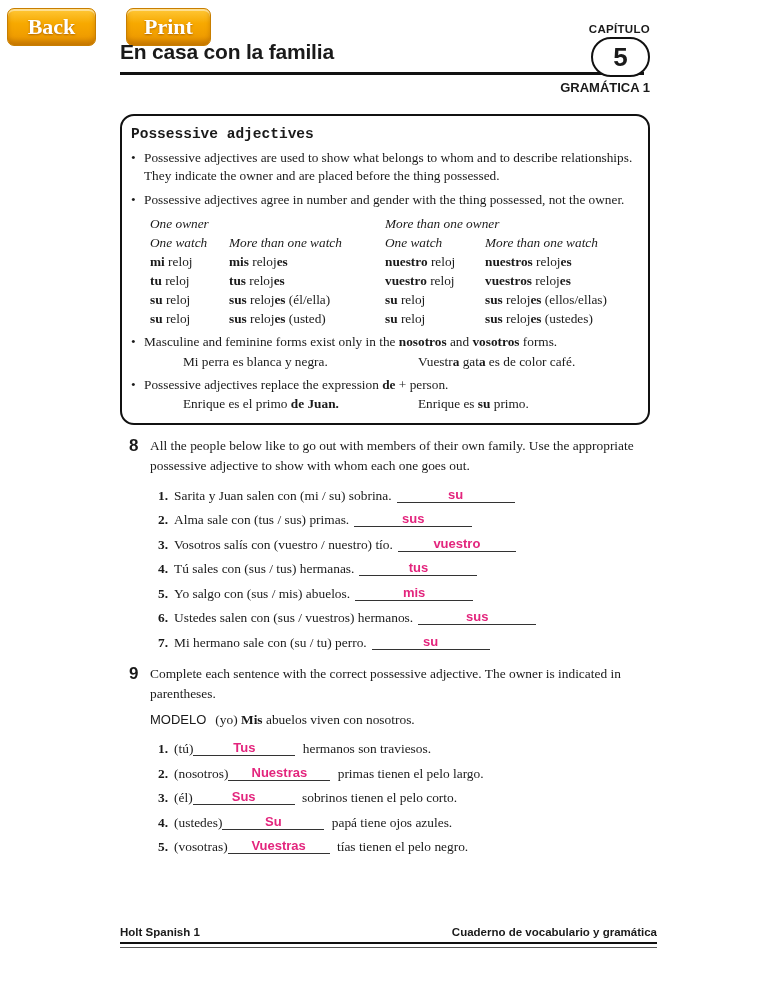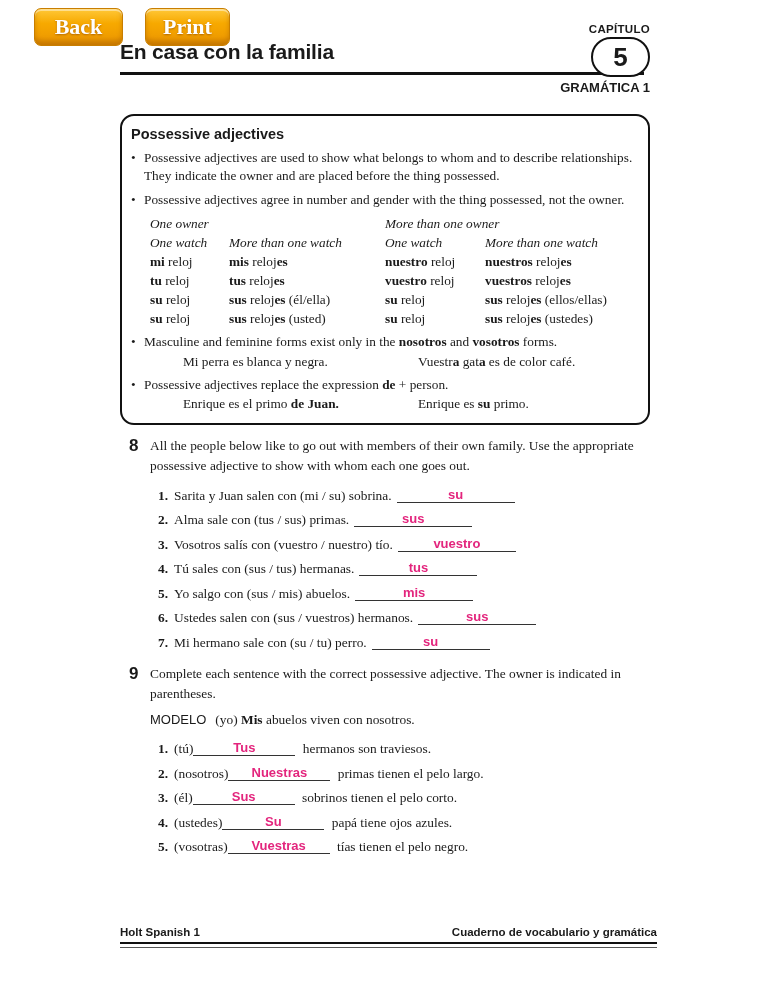--- a/index.html
+++ b/index.html
@@ -4,23 +4,23 @@
 <style>
   html,body{margin:0;padding:0;background:#fff;}
   .page{position:relative;width:768px;height:994px;background:#ffffff;overflow:hidden;
         font-family:"Liberation Serif",serif;color:#1a1a1a;}
   
   .btn{position:absolute;top:8px;height:38px;border-radius:7px;cursor:pointer;
        background:linear-gradient(180deg,#ffc838 0%,#f7a900 40%,#f09d00 75%,#e18e00 100%);
        border:1px solid #c87e00;
        box-shadow:inset 0 2px 0 rgba(255,255,255,.45), inset 0 -4px 5px rgba(150,80,0,.38);
        color:#fff;font-family:"Liberation Serif",serif;font-weight:bold;font-size:22px;
-       text-shadow:0 1px 2px rgba(140,70,0,.65);line-height:34px;text-align:center;padding:0;margin-left:27px;}
+       text-shadow:0 1px 2px rgba(140,70,0,.65);line-height:34px;text-align:center;padding:0;}
   .btn-back{left:7px;width:89px;}
-  .btn-print{left:118px;width:85px;}
+  .btn-print{left:126px;width:85px;}
   
   .header{position:relative;margin:6px 118px 0 120px;height:100px;}
   .name-row{position:absolute;left:0;right:-8px;top:0;display:flex;align-items:baseline;
             font-size:11.5px;}
   .fill-line{border-bottom:1px solid #222;height:11px;}
   .fl1{flex:2.1;margin:0 14px 0 8px;}
   .fl2{flex:0.95;margin:0 14px 0 8px;}
   .fl3{flex:1.25;margin:0 0 0 8px;}
   .chapter-label{position:absolute;right:0;top:17px;font-family:"Liberation Sans",sans-serif;
                  font-weight:bold;font-size:11.5px;letter-spacing:.3px;}
@@ -29,21 +29,21 @@
   .title-rule{position:absolute;left:0;right:6px;top:66px;height:3px;background:#111;}
   .chapter-badge{position:absolute;right:0;top:31px;width:55px;height:36px;background:#fff;
                  border:2.5px solid #111;border-radius:20px;z-index:2;display:flex;
                  align-items:center;justify-content:center;font-family:"Liberation Sans",sans-serif;
                  font-weight:bold;font-size:26px;}
   .section-label{position:absolute;right:0;top:74px;font-family:"Liberation Sans",sans-serif;
                  font-weight:bold;font-size:13px;}
   
   .gbox{margin:8px 118px 0 120px;border:2px solid #111;border-radius:14px;
         padding:9px 14px 10px 9px;font-size:13.3px;line-height:18.5px;}
-  .gbox-title{margin:0 0 4px 0;font-family:Liberation Sans, sans-serif;font-weight:bold;
+  .gbox-title{margin:0 0 4px 0;font-family:Liberation Mono, monospace;font-weight:bold;
               font-size:14.5px;}
   .bullet{position:relative;padding-left:13px;margin-top:5px;}
   .bdot{position:absolute;left:0;top:0;}
   .bold{font-weight:bold;}
   .gtable{display:grid;grid-template-columns:79px 156px 100px auto;margin:5px 0 2px 19px;
           font-style:italic;line-height:19px;}
   .gtable .cell{font-style:normal;}
   .gh2{grid-column:1 / 3;} .gh34{grid-column:3 / 5;}
   .exline{display:flex;padding-left:39px;line-height:19px;}
   .exc1{width:235px;}

